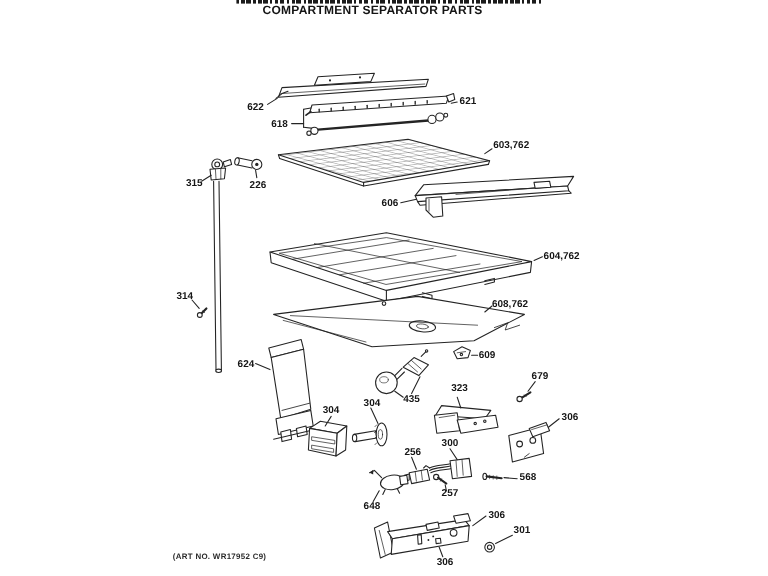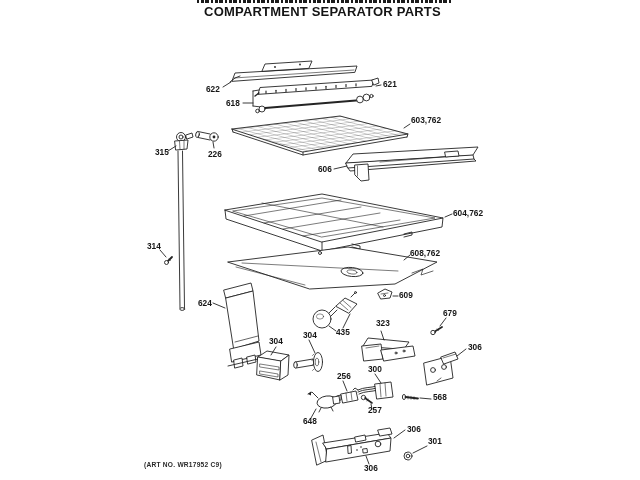--- a/index.html
+++ b/index.html
@@ -5,22 +5,22 @@
   html,body{margin:0;padding:0;background:#e8e8e8;}
   .page{
     position:relative;width:640px;height:480px;background:#ffffff;overflow:hidden;
     font-family:"Liberation Sans",sans-serif;
   }
   .title-line1-clip{
     position:absolute;top:0;left:197px;width:256px;height:3px;
     background:repeating-linear-gradient(90deg,#1b1b1b 0 2px,transparent 2px 4px,#1b1b1b 4px 7px,transparent 7px 8px,#1b1b1b 8px 12px,transparent 12px 14px);
   }
   .title-line2{
-    position:absolute;top:4px;left:12px;width:621px;text-align:center;
-    font-size:13px;font-weight:700;letter-spacing:.2px;color:#141414;
+    position:absolute;top:4px;left:0;width:621px;text-align:center;
+    font-size:10px;font-weight:700;letter-spacing:.2px;color:#141414;
   }
   .artno{
     position:absolute;left:144px;top:461px;font-size:6.6px;font-weight:700;
     letter-spacing:.25px;color:#2a2a2a;white-space:nowrap;
   }
   svg.diagram{position:absolute;left:0;top:0;}
   svg text{
     font-family:"Liberation Sans",sans-serif;font-size:8.3px;font-weight:700;fill:#161616;
   }
 </style>

